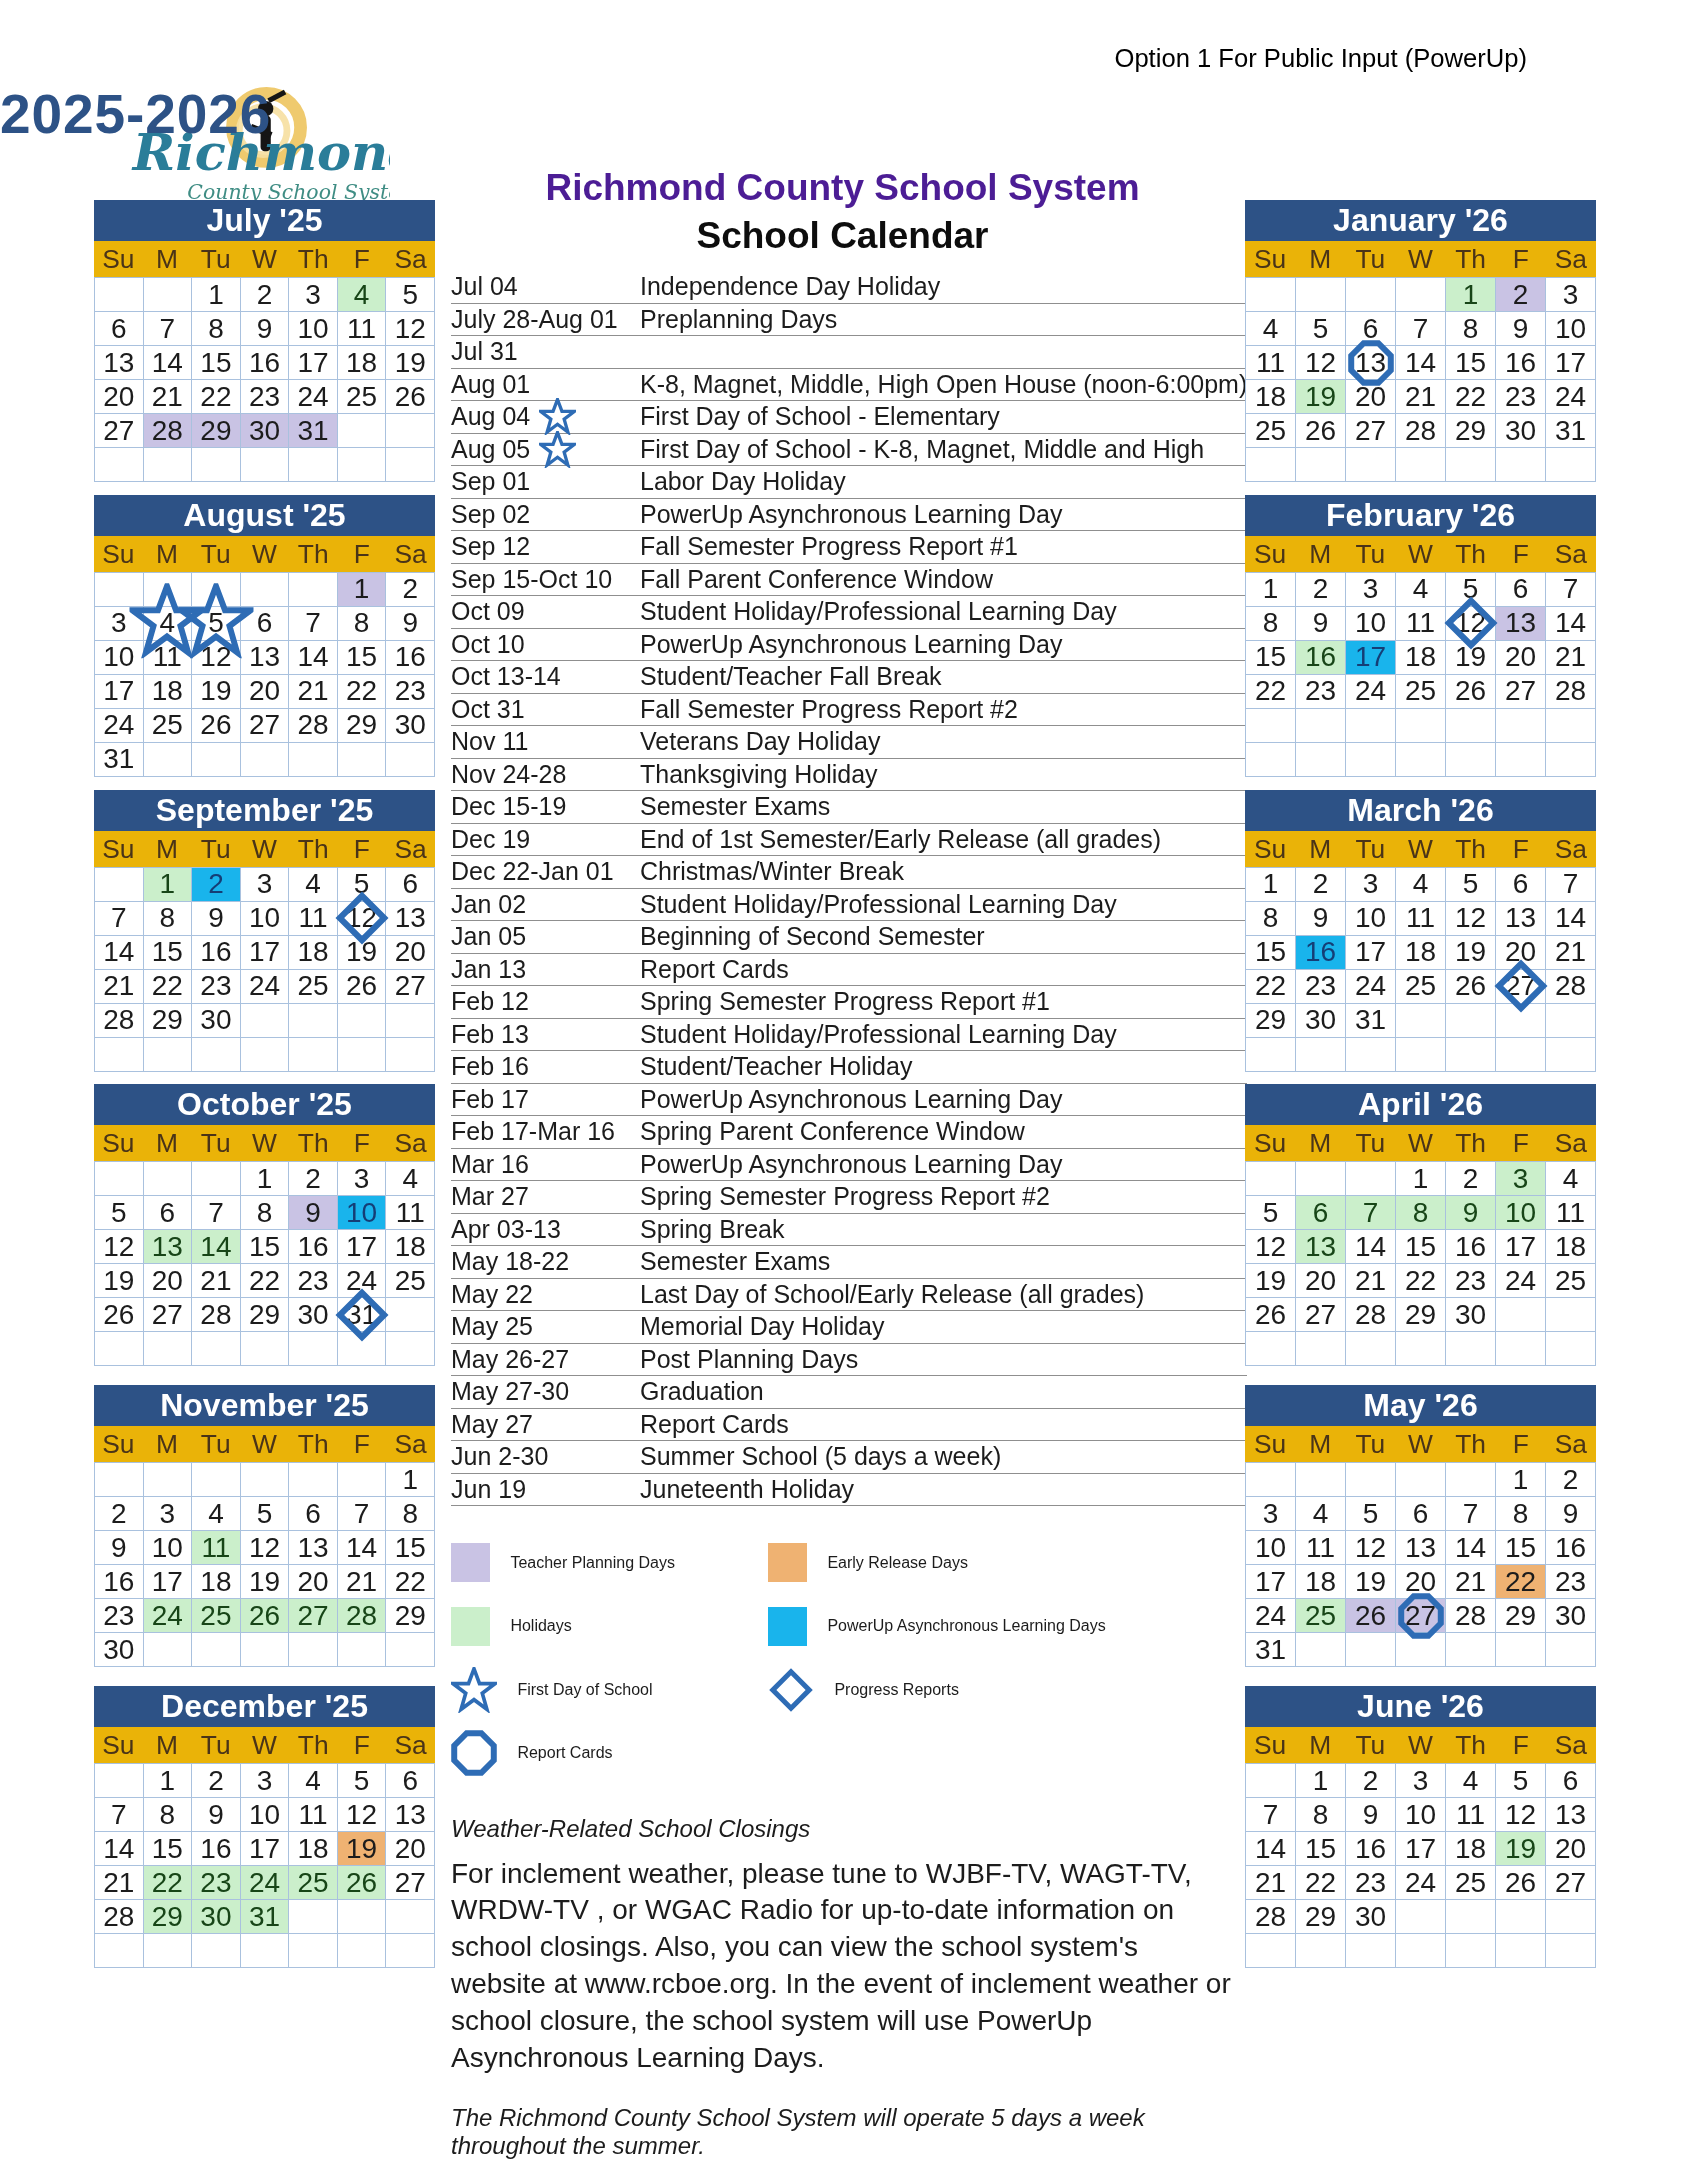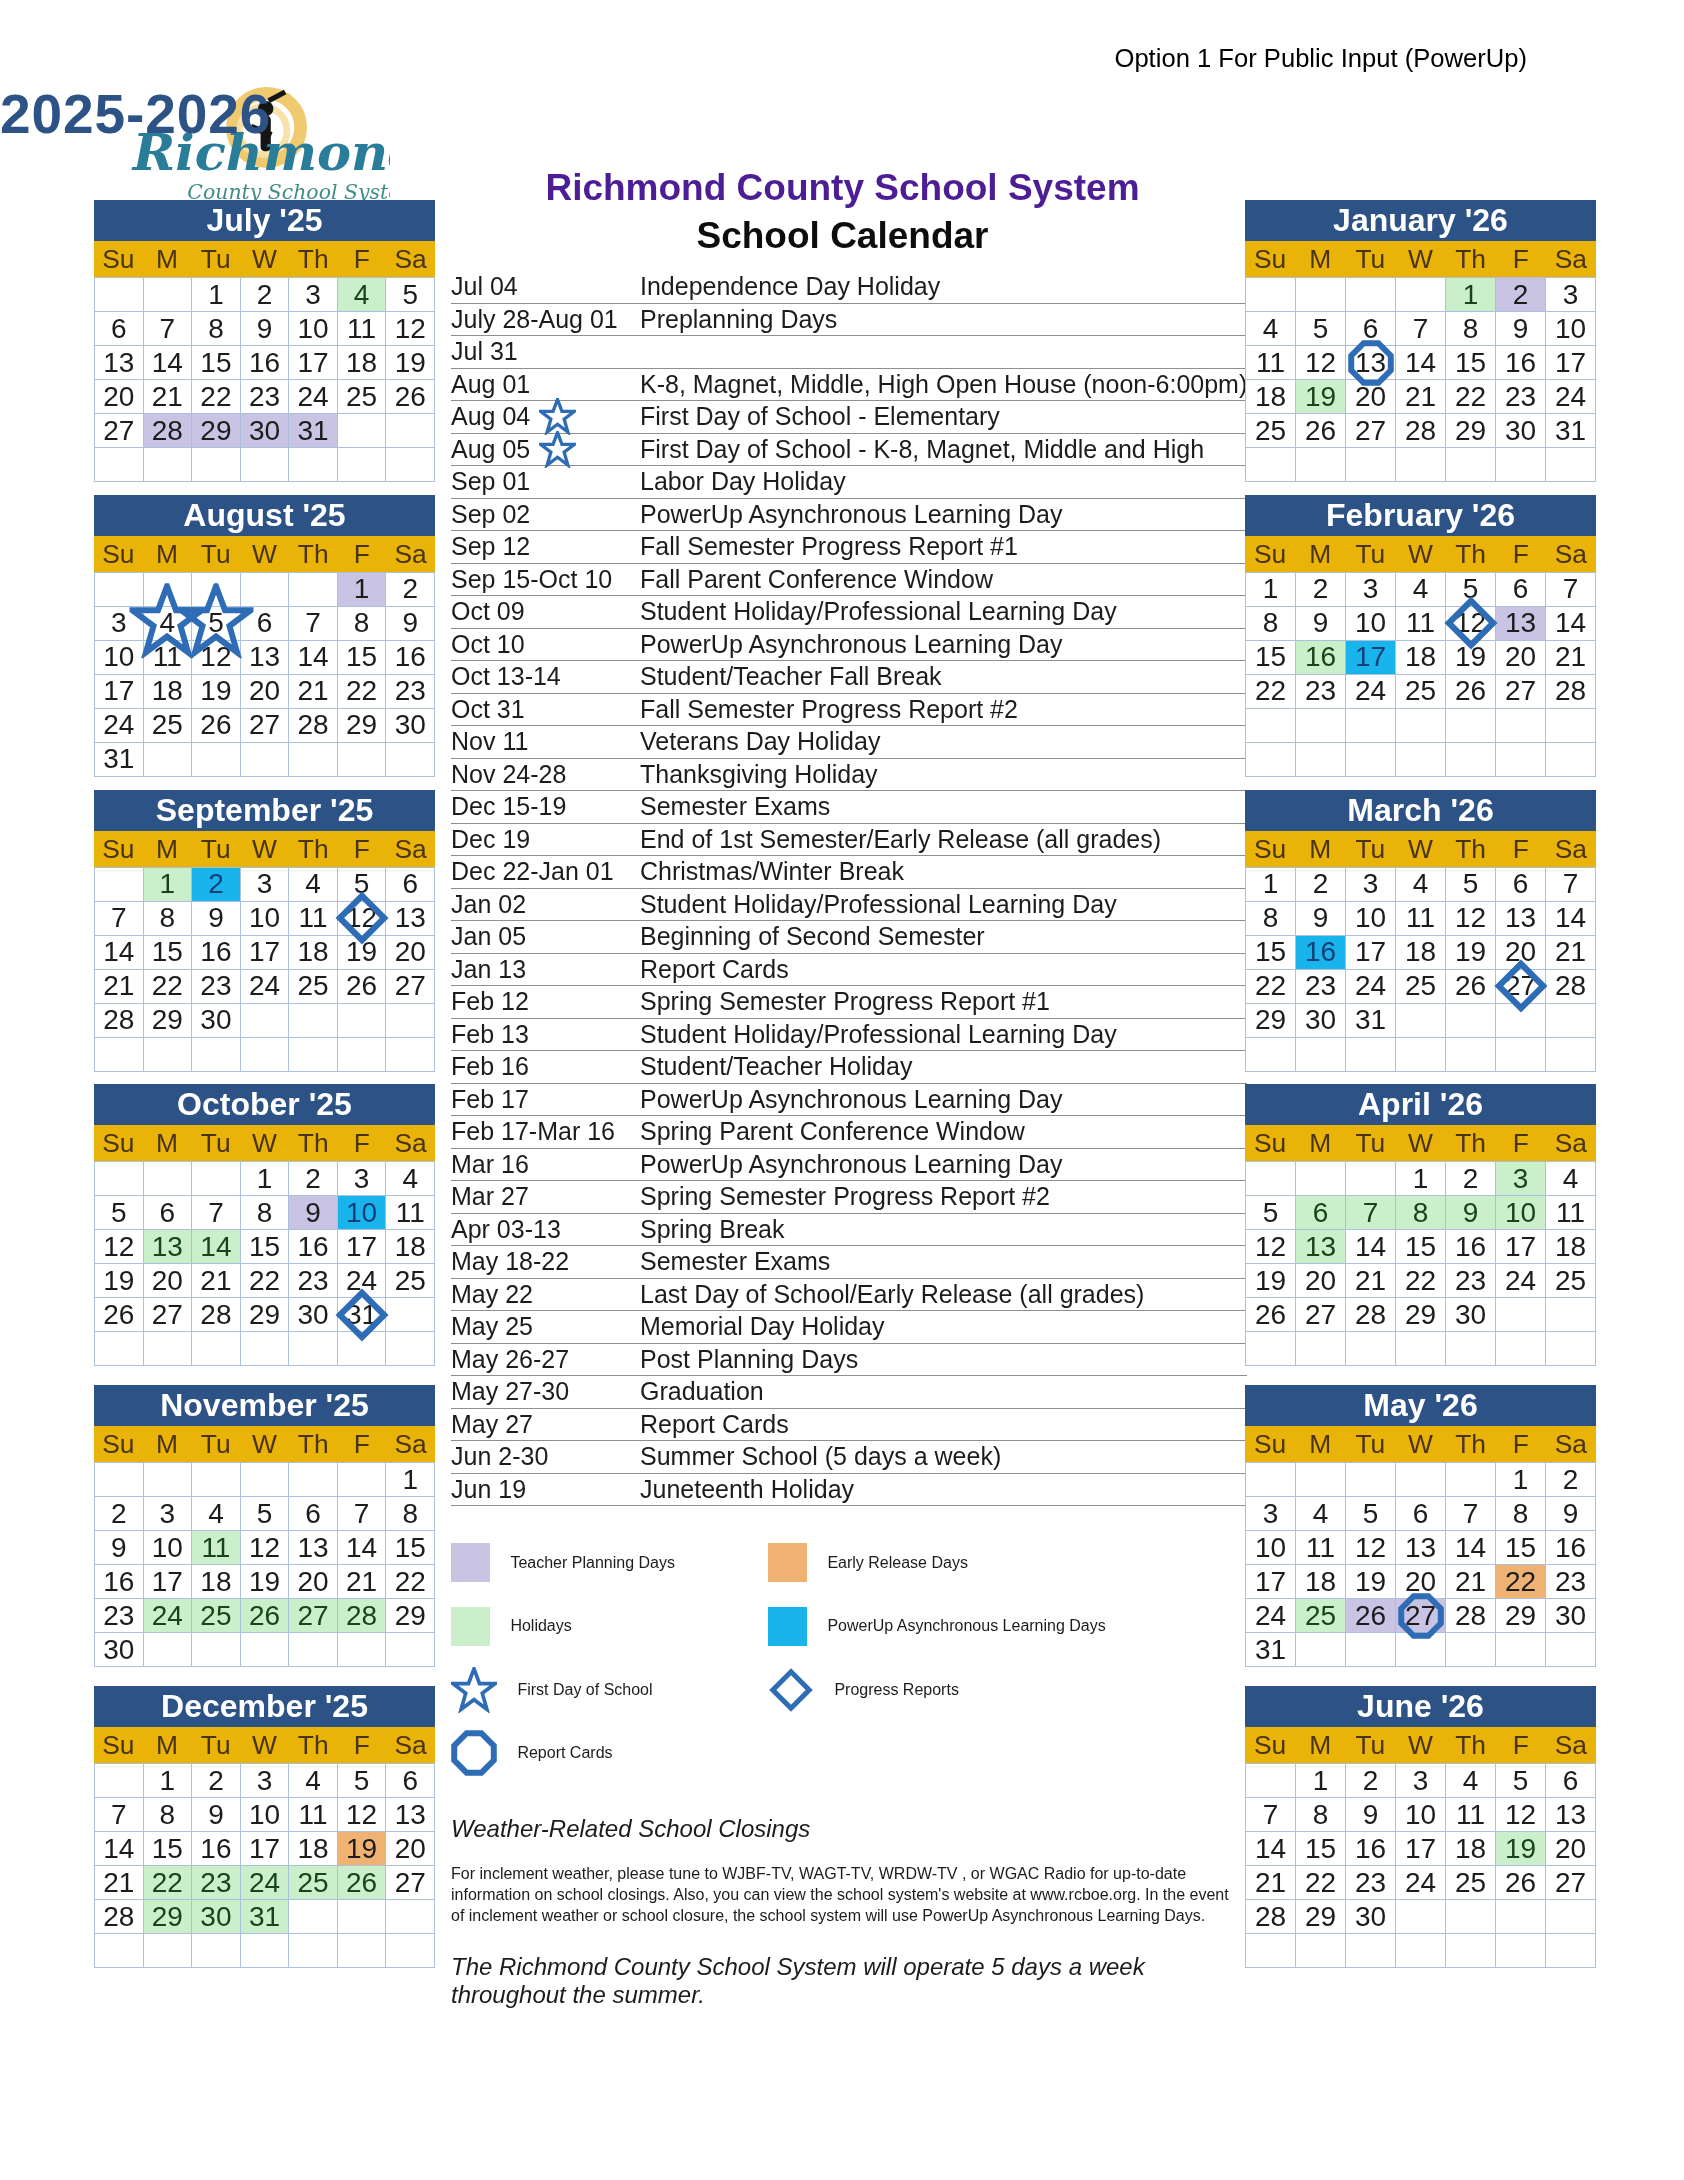--- a/index.html
+++ b/index.html
@@ -48,21 +48,21 @@
 
   
   .legend{display:grid;grid-template-columns:317px 1fr;row-gap:8.5px;margin-top:29px;}
   .lg-item{display:flex;align-items:center;gap:20.4px;font-size:16px;height:55px;text-align:center;}
   .lg-swatch{width:39px;height:39px;flex:none;}
   .lg-item svg{width:46px;height:46px;flex:none;}
 
   
   .footer{margin-top:34px;width:788px;}
   .f-head{font-size:24px;font-weight:normal;font-style:italic;}
-  .f-body{font-size:16px;line-height:1.32;margin-top:20px;}
+  .f-body{font-size:28px;line-height:1.32;margin-top:13px;}
   .f-note{font-size:24px;font-style:italic;margin-top:27px;}
 </style>
 </head>
 <body>
 
 <div class="page">
 
   <div class="opt-label">Option 1 For Public Input (PowerUp)</div>
 
   <div class="logo">

